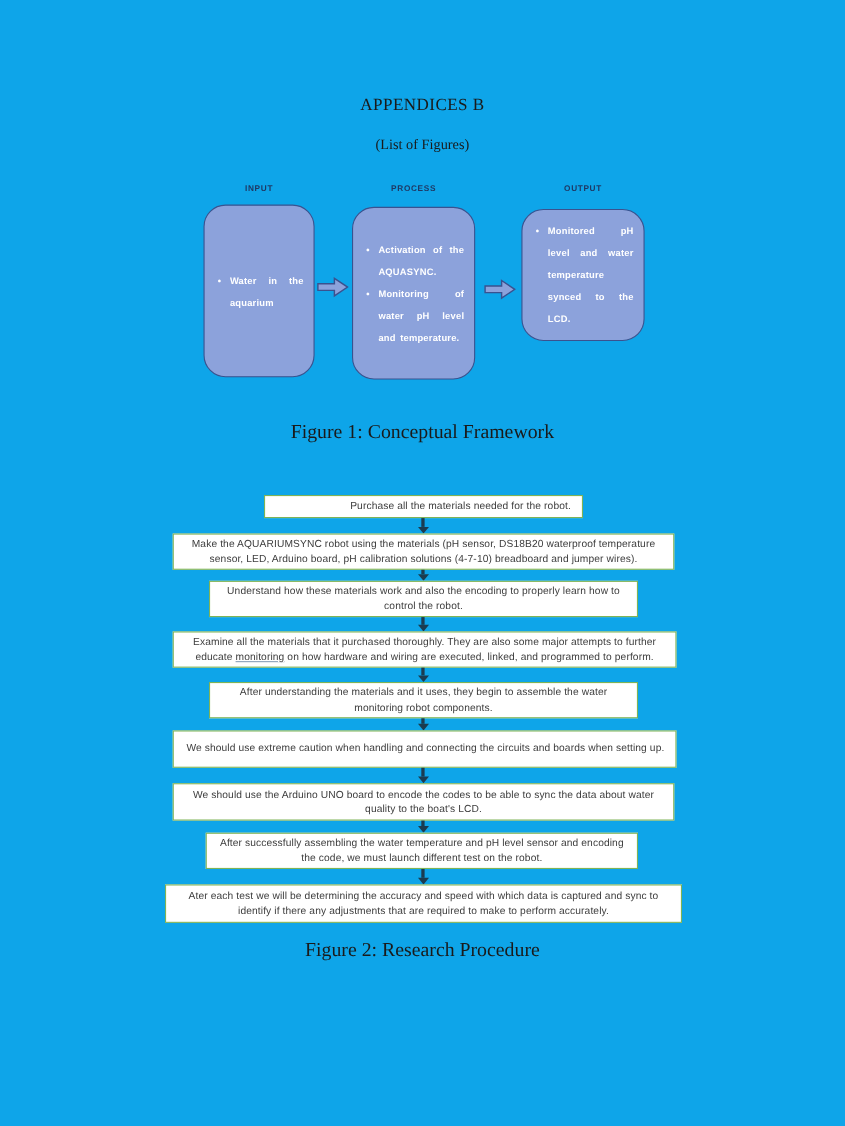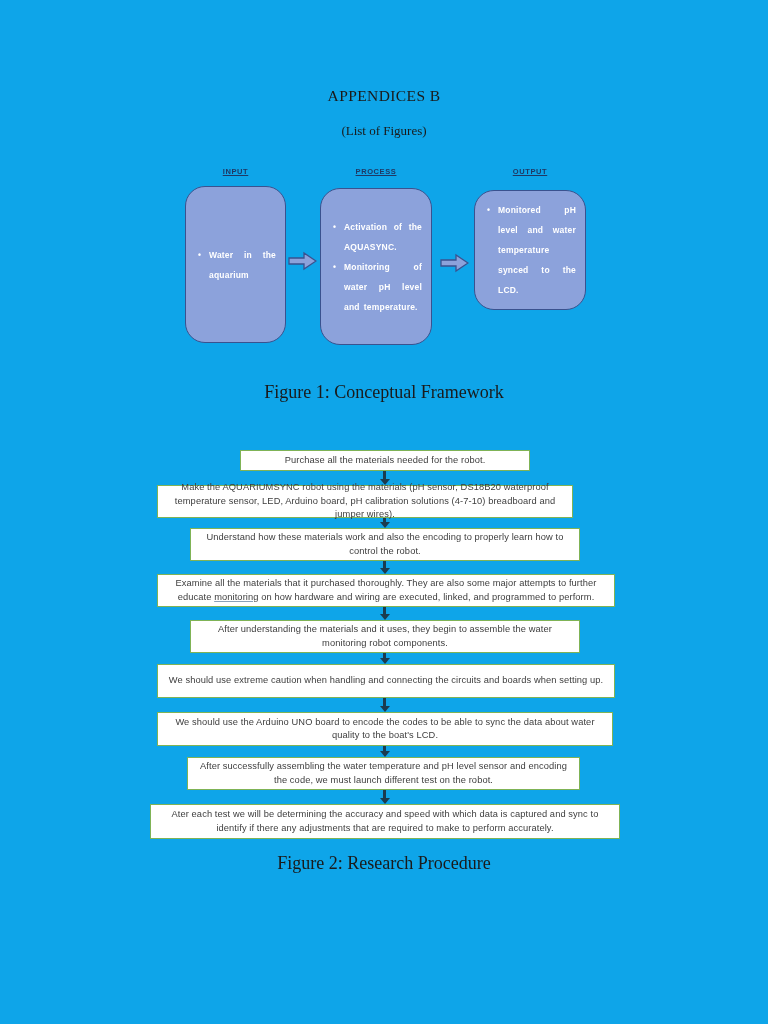--- a/index.html
+++ b/index.html
@@ -34,21 +34,20 @@
 
   
   .io-label {
     position: absolute;
     top: 167px;
     text-align: center;
     font-size: 7.5px;
     font-weight: bold;
     letter-spacing: 0.6px;
     color: #1F3864;
-    text-decoration: underline;
   }
   .io-box {
     position: absolute;
     background: #8CA2DB;
     border: 1.5px solid #3A528F;
     border-radius: 20px;
     display: flex;
     flex-direction: column;
     justify-content: center;
     padding: 8px 9px 8px 10px;
@@ -72,21 +71,21 @@
   }
   .h-arrow { position: absolute; }
 
   
   .flow-step {
     position: absolute;
     background: #ffffff;
     border: 1.5px solid #7FB356;
     display: flex;
     align-items: center;
-    justify-content: center;
+    justify-content: flex-end;
     text-align: center;
     padding: 2px 10px;
     font-size: 9.3px;
     line-height: 13.5px;
     color: #3d3d3d;
     letter-spacing: 0.1px;
   }
   .flow-step .uline {
     text-decoration: underline;
     text-decoration-color: #8aa0b8;
@@ -151,21 +150,21 @@
   <div>
 
     <div class="flow-step" style="left:240px; top:450px; width:290px; height:21px;">
       <span>Purchase all the materials needed for the robot.</span>
     </div>
     <div class="v-arrow" style="top:471px; height:14px;">
         <div class="shaft"></div>
         <div class="head"></div>
       </div>
 
-    <div class="flow-step" style="left:157px; top:485px; width:416px; height:33px;">
+    <div class="flow-step" style="left:157px; top:485px; width:456px; height:33px;">
       <span>Make the AQUARIUMSYNC robot using the materials (pH sensor, DS18B20 waterproof temperature sensor, LED, Arduino board, pH calibration solutions (4-7-10) breadboard and jumper wires).</span>
     </div>
     <div class="v-arrow" style="top:518px; height:10px;">
         <div class="shaft"></div>
         <div class="head"></div>
       </div>
 
     <div class="flow-step" style="left:190px; top:528px; width:390px; height:33px;">
       <span>Understand how these materials work and also the encoding to properly learn how to control the robot.</span>
     </div>

